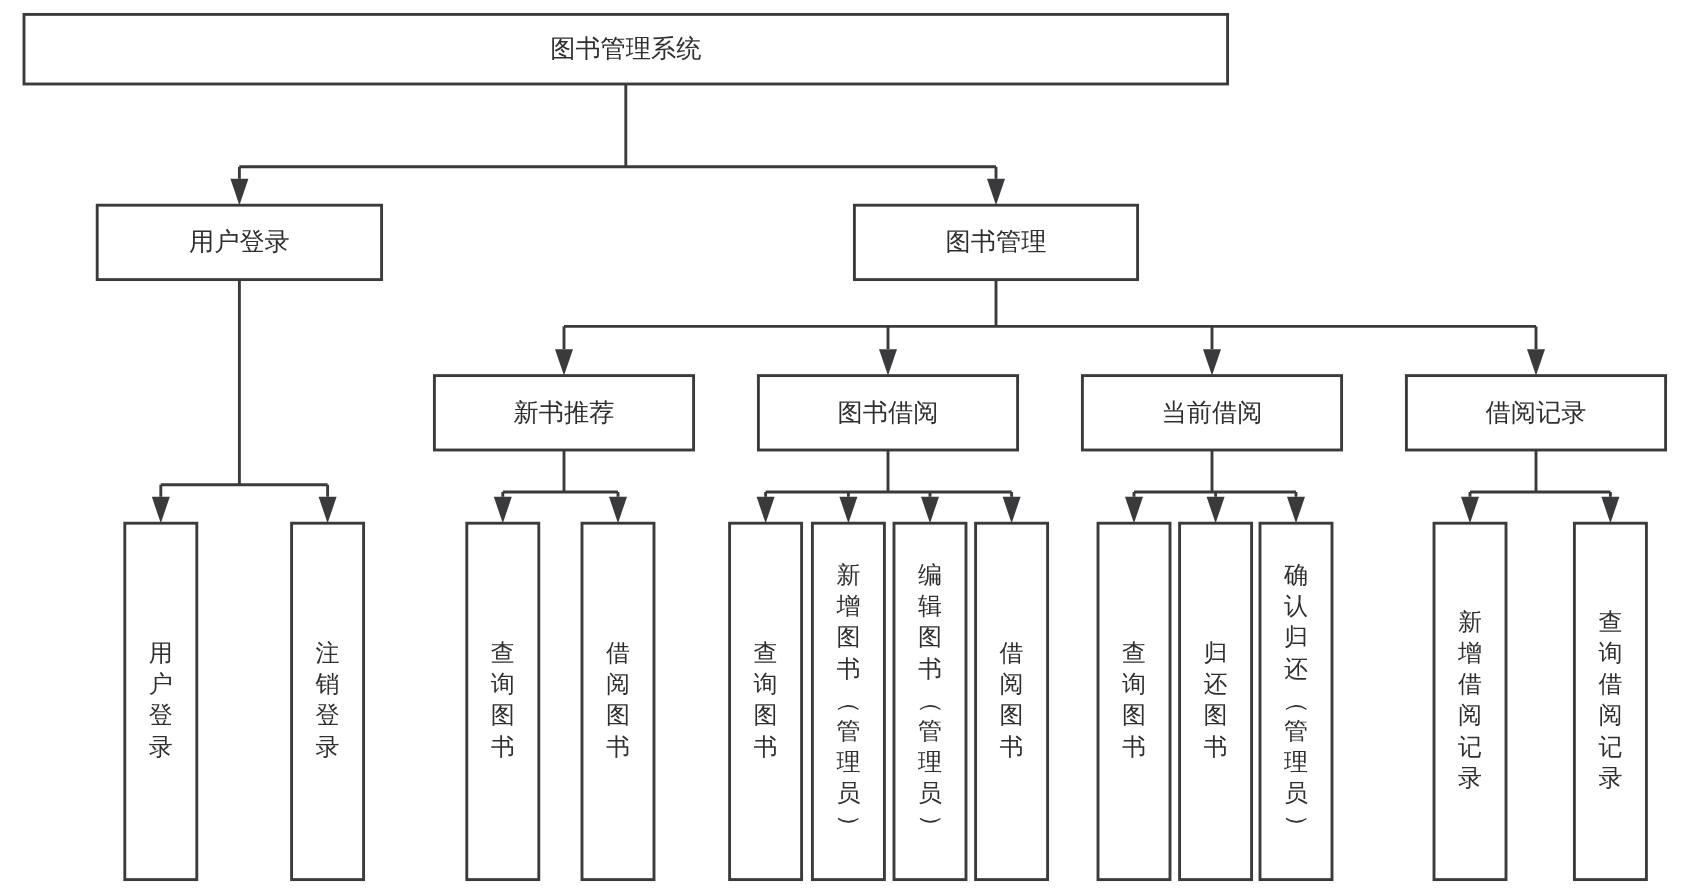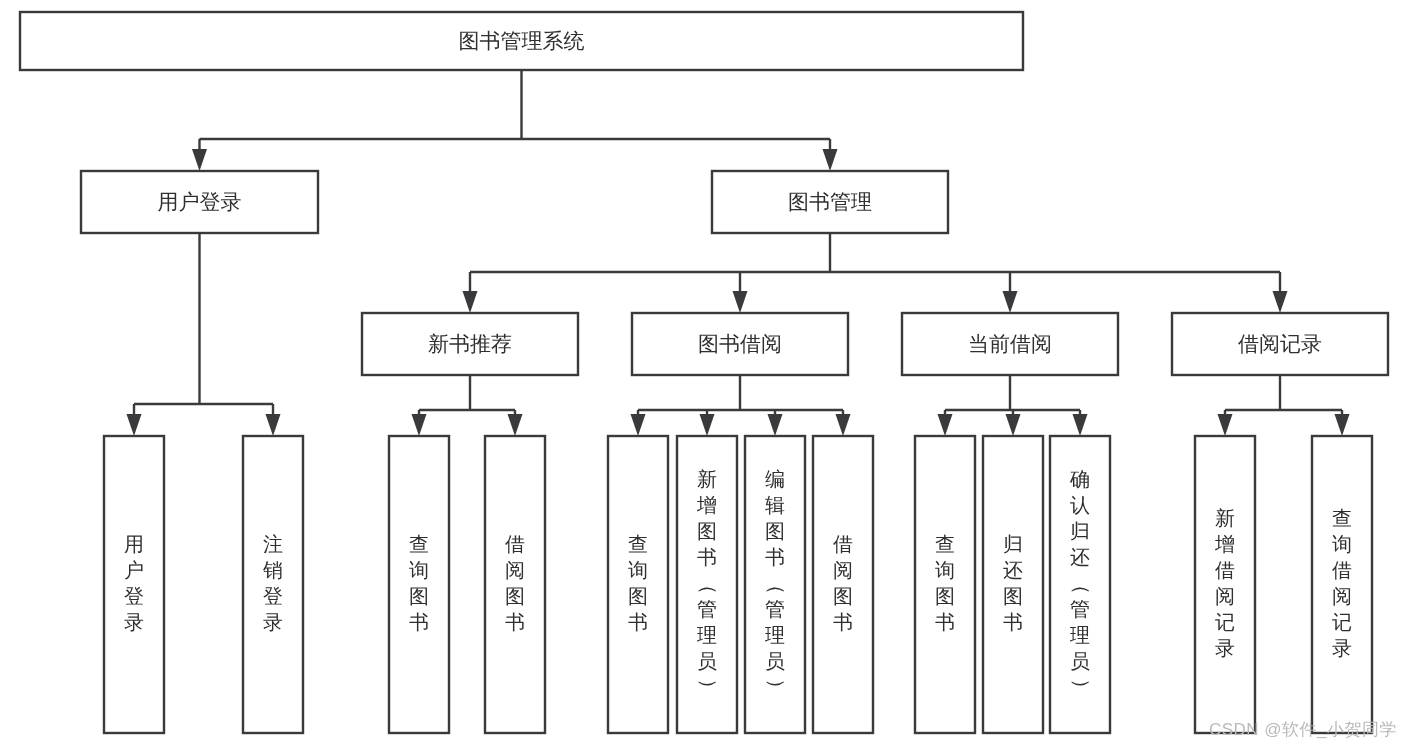--- a/index.html
+++ b/index.html
@@ -303,14 +303,13 @@
             <text class="vlabel-char" x="1342" y="519.5">查</text>
             <text class="vlabel-char" x="1342" y="545.5">询</text>
             <text class="vlabel-char" x="1342" y="571.5">借</text>
             <text class="vlabel-char" x="1342" y="597.5">阅</text>
             <text class="vlabel-char" x="1342" y="623.5">记</text>
             <text class="vlabel-char" x="1342" y="649.5">录</text>
           </g>
         </g>
       </g>
   </svg>
-  <div class="watermark-text">CSDN @软件_小贺同学</div>
 </div>
 
 </body></html>

